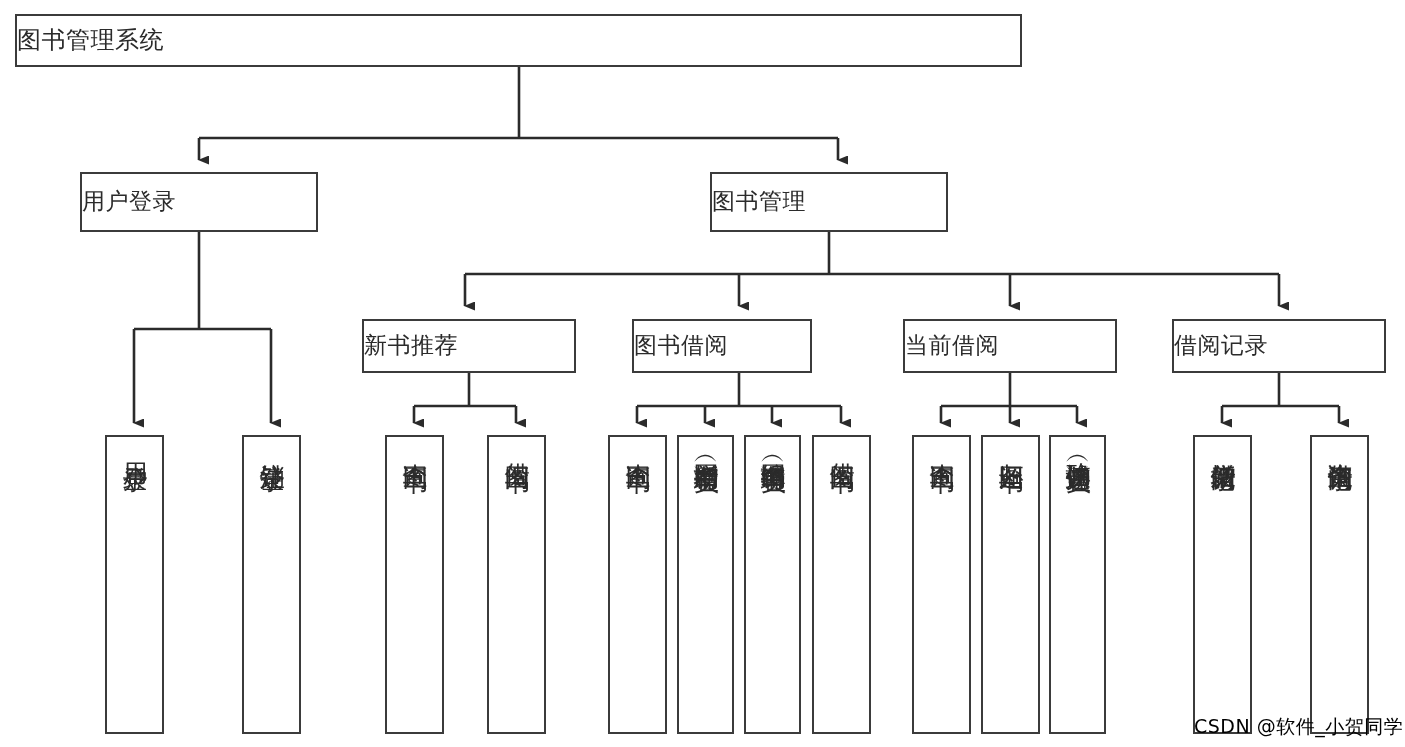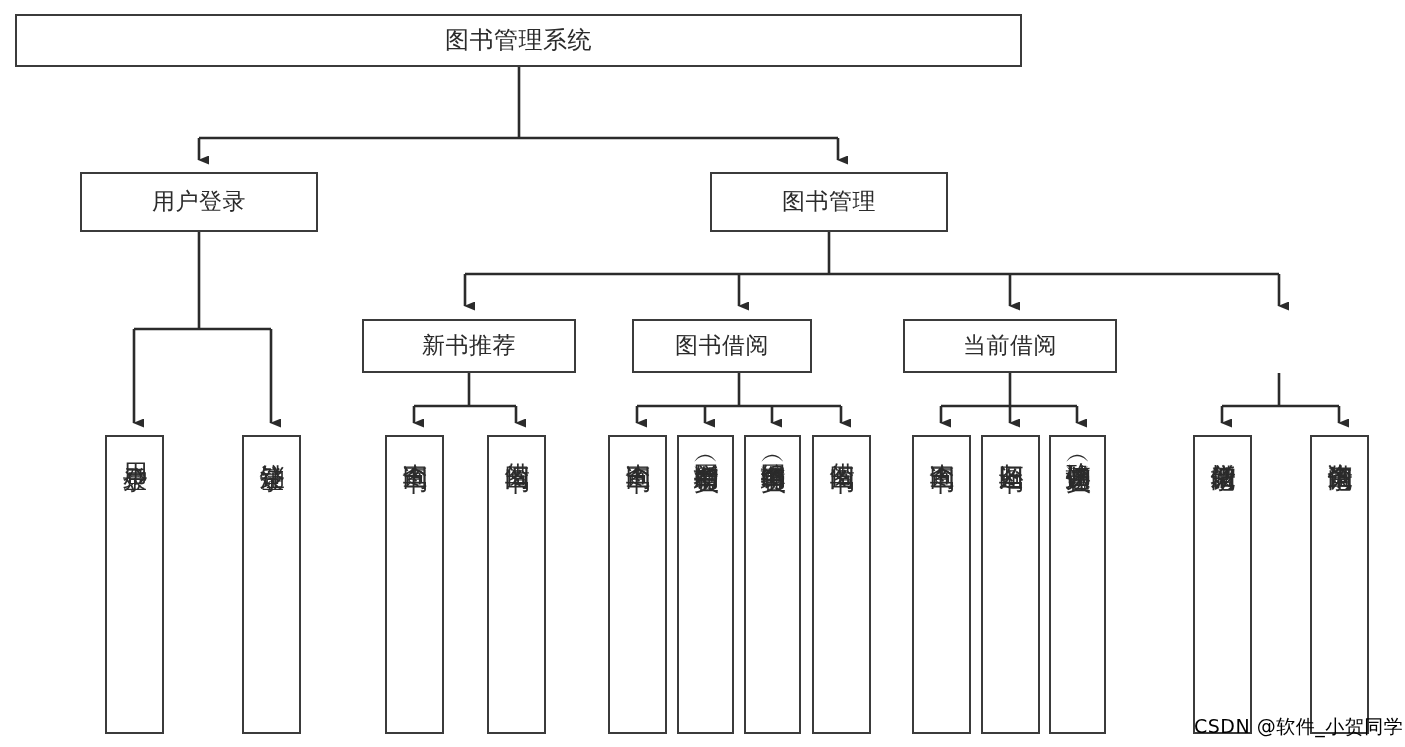--- a/index.html
+++ b/index.html
@@ -20,21 +20,21 @@
     width:1405px;height:747px;
     pointer-events:none;
   }
   .node{
     position:absolute;
     box-sizing:border-box;
     border:2px solid #3b3b3b;
     background:#ffffff;
     display:flex;
     align-items:center;
-    justify-content:center;
+    justify-content:flex-start;
     color:#2b2b2b;
     z-index:2;
   }
   .node .label{
     display:block;
     text-align:center;
     line-height:1.18;
     color:#2b2b2b;
     white-space:nowrap;
   }
@@ -145,20 +145,23 @@
   </div>
 
   <div class="node horiz" style="left:632px;top:319px;width:180px;height:54px;">
     <span class="label">图书借阅</span>
   </div>
 
   <div class="node horiz" style="left:903px;top:319px;width:214px;height:54px;">
     <span class="label">当前借阅</span>
   </div>
 
+  <div class="node horiz" style="left:1172px;top:319px;width:214px;height:54px;">
+    <span class="label">借阅记录</span>
+  </div>
 
   <div class="node vert" style="left:105px;top:435px;width:59px;height:299px;">
     <span class="label">用户登录</span>
   </div>
 
   <div class="node vert" style="left:242px;top:435px;width:59px;height:299px;">
     <span class="label">注销登录</span>
   </div>
 
   <div class="node vert" style="left:385px;top:435px;width:59px;height:299px;">

